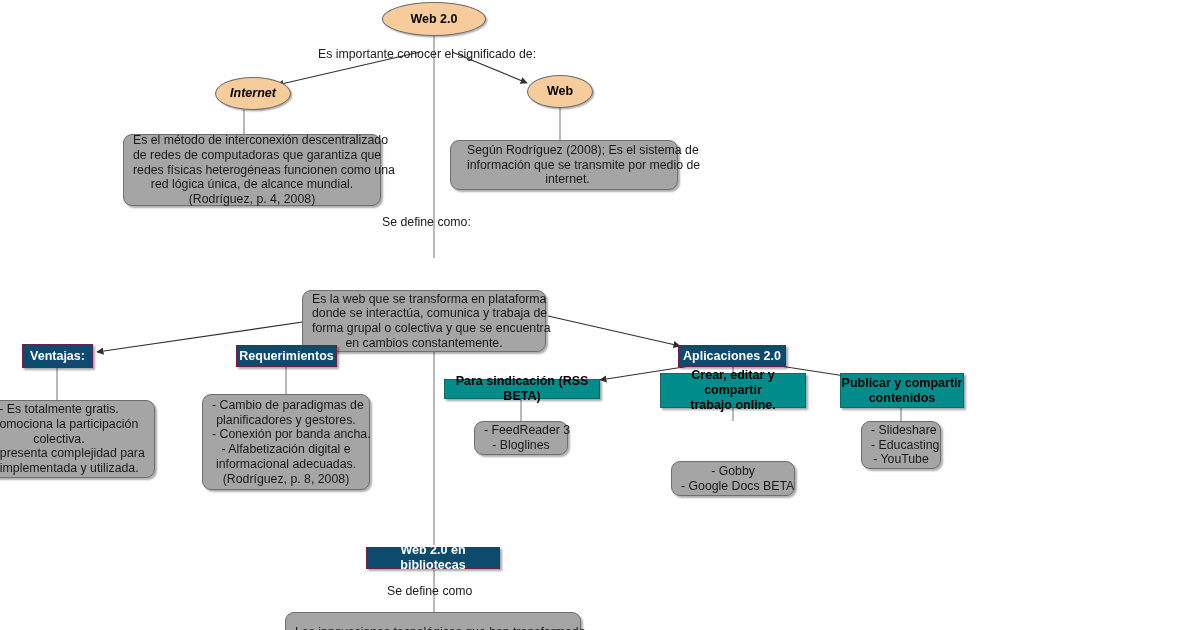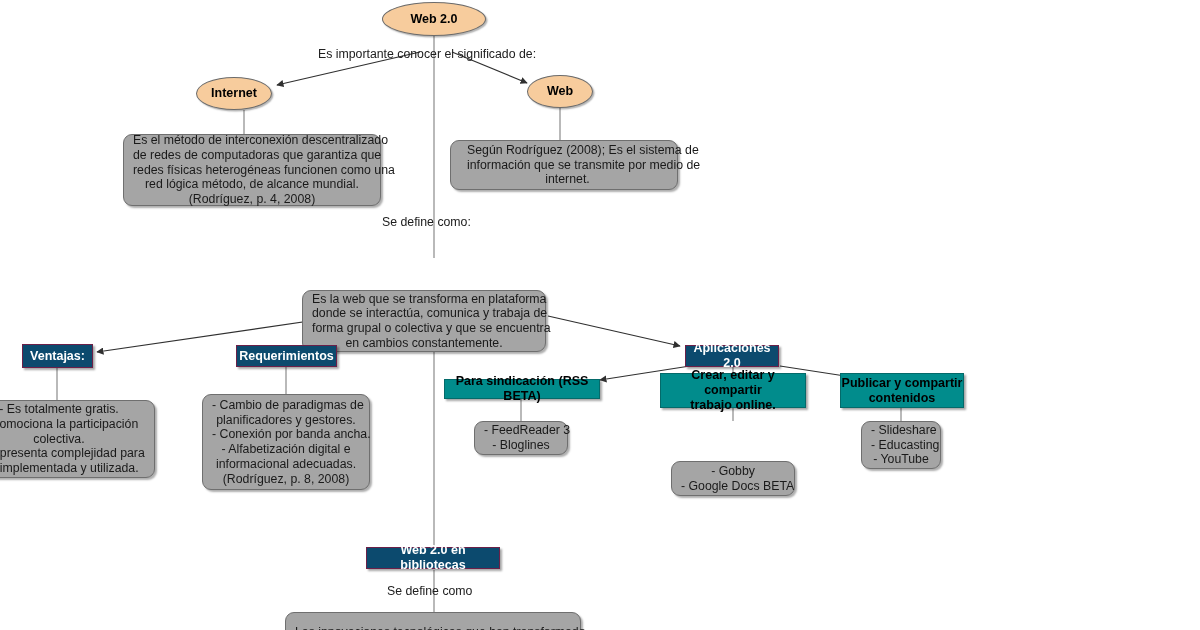--- a/index.html
+++ b/index.html
@@ -140,34 +140,34 @@
 
     <line x1="901" y1="408" x2="901" y2="421" stroke="#8a8a8a" stroke-width="1.2"></line>
   </svg>
 
   <div class="node ellipse-node" style="left:382px; top:2px; width:104px; height:34px;">
     <span>Web 2.0</span>
   </div>
 
   <div class="edge-label" style="left:318px; top:47px;">Es importante conocer el significado de:</div>
 
-  <div class="node ellipse-node" style="left:196px; top:77px; width:76px; height:33px;">
+  <div class="node ellipse-node" style="left:215px; top:77px; width:76px; height:33px;font-style:italic;">
     <span>Internet</span>
   </div>
 
   <div class="node ellipse-node" style="left:527px; top:75px; width:66px; height:33px;">
     <span>Web</span>
   </div>
 
   <div class="node gray-box" style="left:115px; top:134px; width:258px; height:72px;margin-left:8px;">
     <div class="lines">
       <div>Es el método de interconexión descentralizado</div>
       <div>de redes de computadoras que garantiza que</div>
       <div>redes físicas heterogéneas funcionen como una</div>
-      <div>red lógica método, de alcance mundial.</div>
+      <div>red lógica única, de alcance mundial.</div>
       <div>(Rodríguez, p. 4, 2008)</div>
     </div>
   </div>
 
   <div class="node gray-box" style="left:450px; top:140px; width:228px; height:50px;padding-left:16px;">
     <div class="lines">
       <div>Según Rodríguez (2008); Es el sistema de</div>
       <div>información que se transmite por medio de</div>
       <div>internet.</div>
     </div>
@@ -206,21 +206,21 @@
     <div class="lines">
       <div>- Cambio de paradigmas de</div>
       <div>planificadores y gestores.</div>
       <div>- Conexión por banda ancha.</div>
       <div>- Alfabetización digital e</div>
       <div>informacional adecuadas.</div>
       <div>(Rodríguez, p. 8, 2008)</div>
     </div>
   </div>
 
-  <div class="node magenta-node" style="left:678px; top:345px; width:94px; height:22px;margin-left:7px;">
+  <div class="node magenta-node" style="left:678px; top:345px; width:108px; height:22px;">
     <span>Aplicaciones 2.0</span>
   </div>
 
   <div class="node teal-node" style="left:444px; top:379px; width:156px; height:20px;">
     <span>Para sindicación (RSS BETA)</span>
   </div>
 
   <div class="node gray-box" style="left:474px; top:421px; width:94px; height:34px;">
     <div class="lines">
       <div>- FeedReader 3</div>

